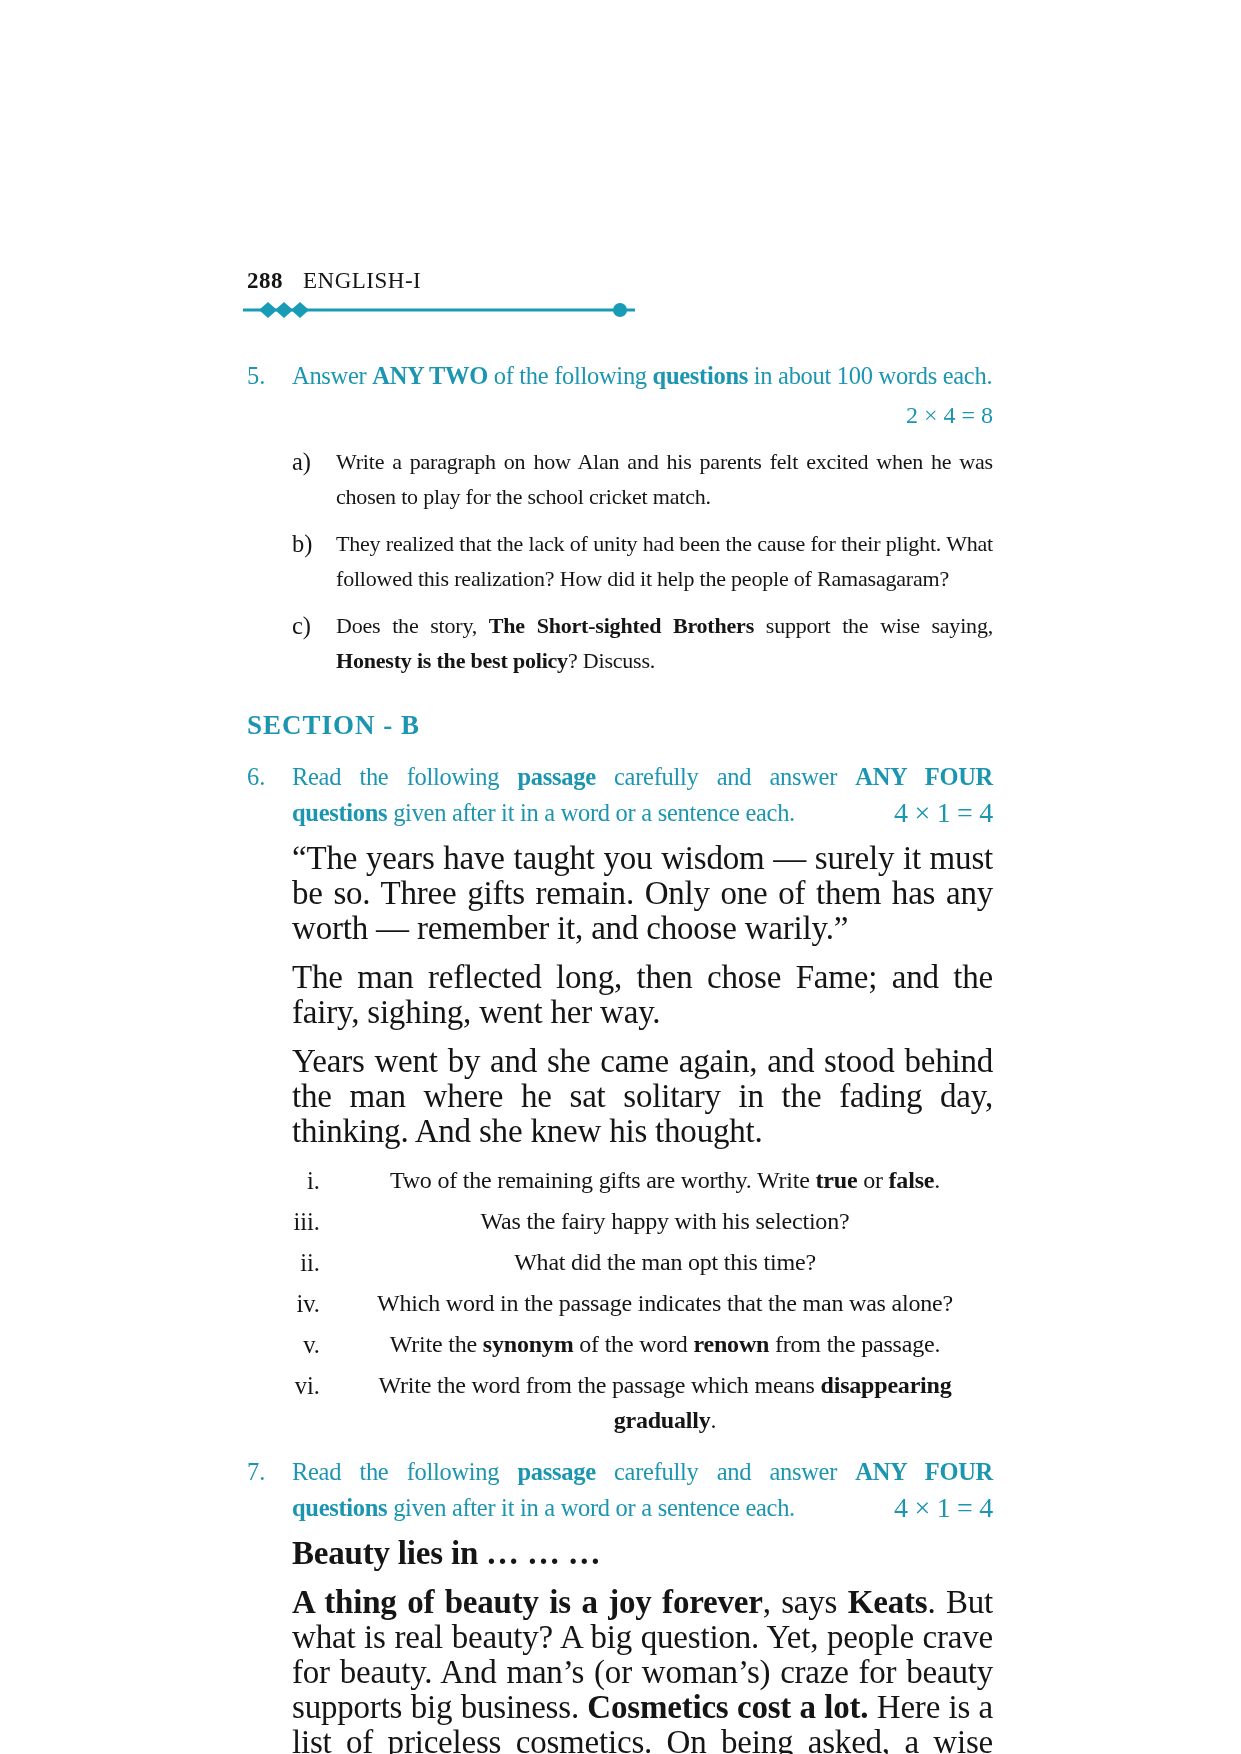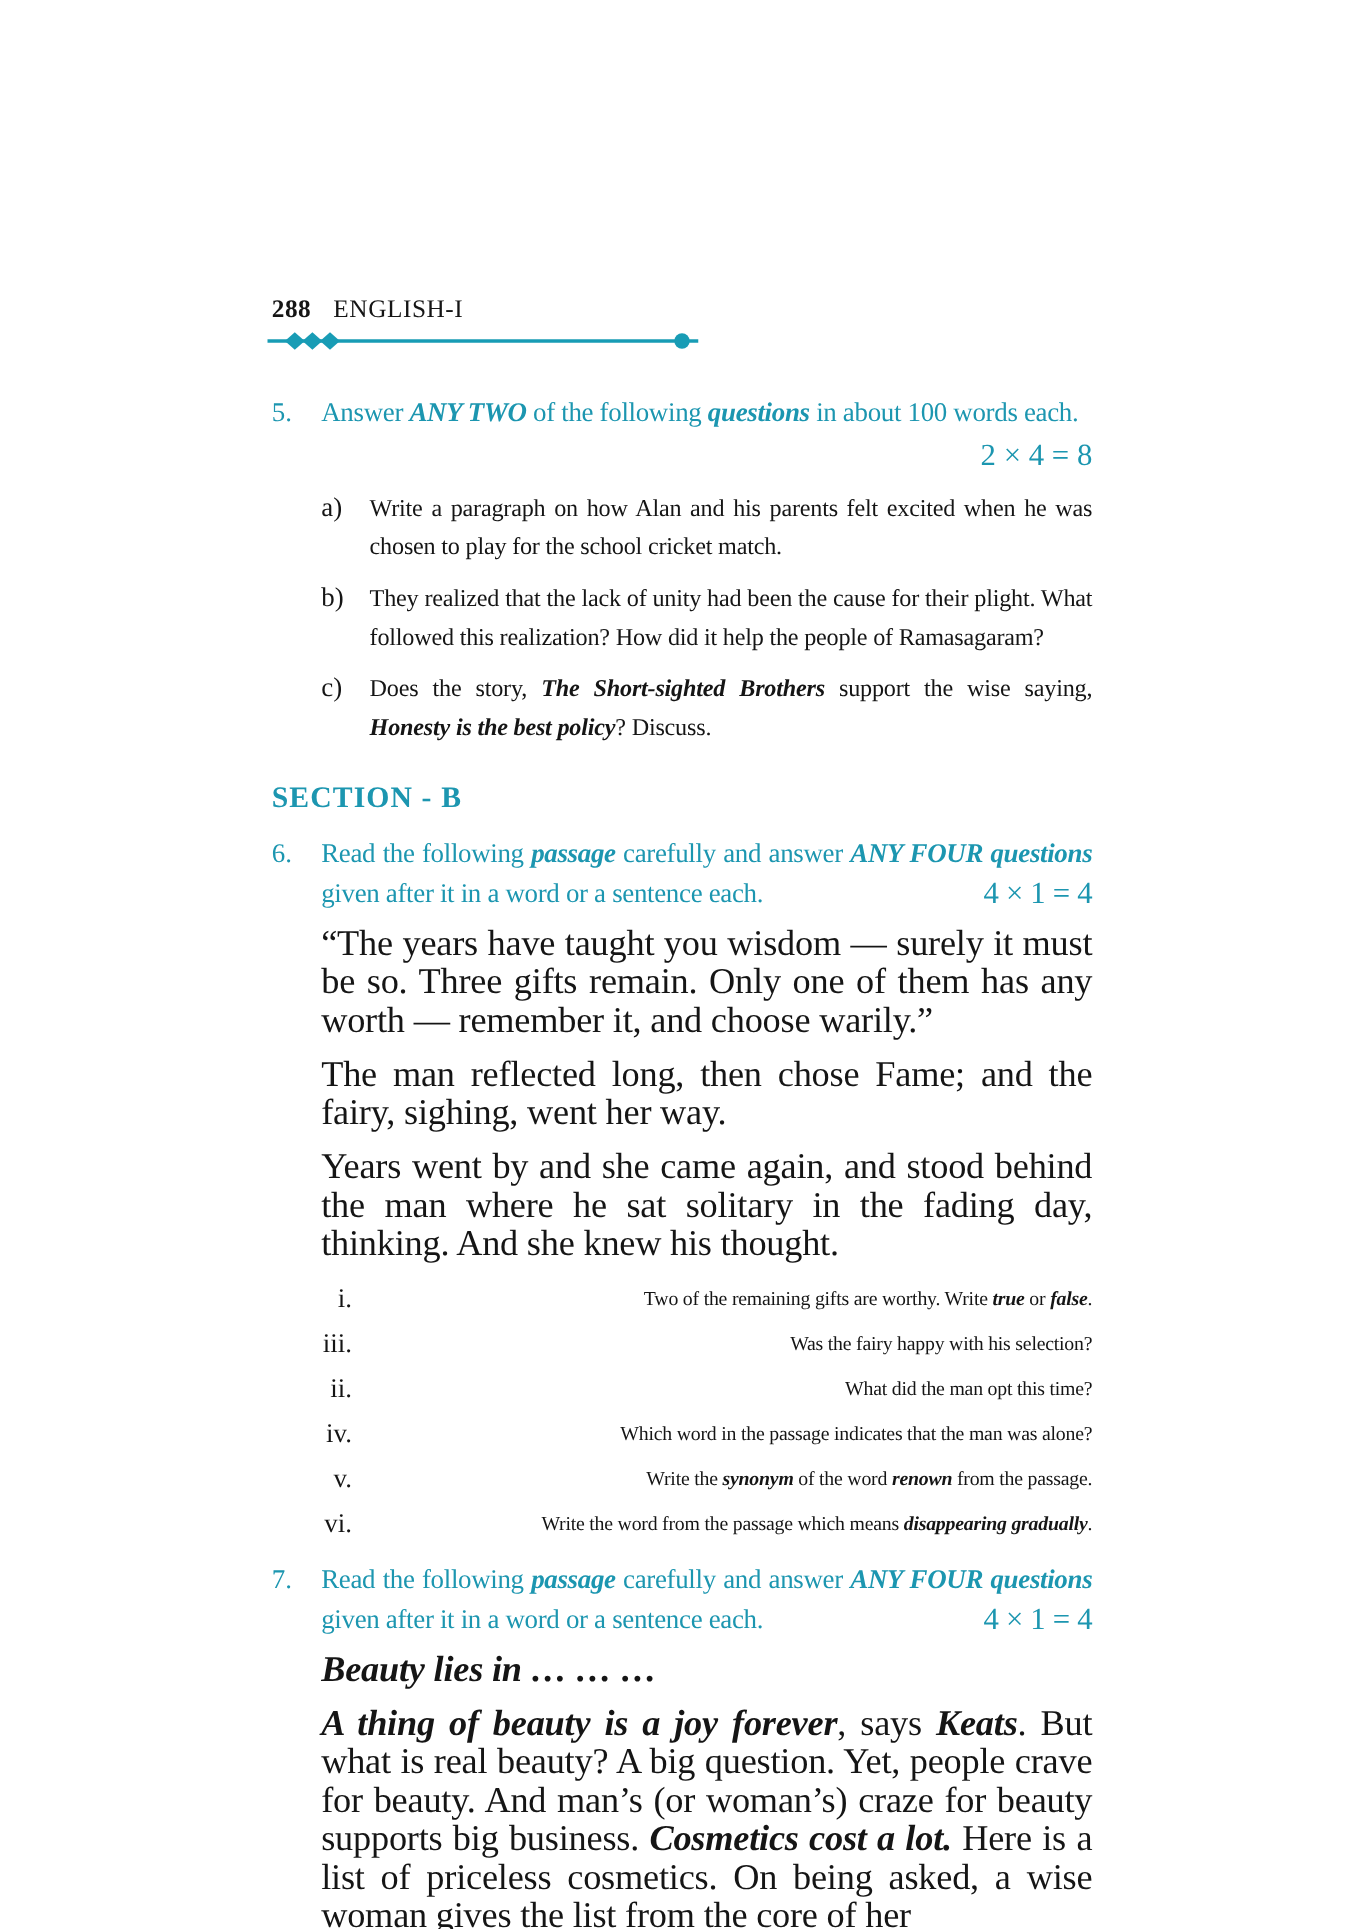--- a/index.html
+++ b/index.html
@@ -26,34 +26,34 @@
     font-size:23px;line-height:26px;
   }
   .pgnum{font-weight:bold;letter-spacing:.5px;}
   .subj{letter-spacing:.5px;margin-top:32px;}
   .hrule{display:block;margin:6px 0 0 -4px;}
   .hrule line{stroke:var(--rule);stroke-width:3;}
   .hrule polygon,.hrule circle{fill:var(--rule);}
   
   .content{width:746px;margin-top:38px;}
   .teal{color:var(--teal);}
-  .b{font-weight:bold;font-style:italic;}
+  .b{font-weight:bold;}
   .q{display:flex;margin-bottom:10px;}
   .qnum{
     flex:none;width:45px;
     font-size:24.5px;line-height:36px;
   }
   .qbody{flex:1;min-width:0;}
   .stem{
     font-size:24.5px;line-height:36px;
     text-align:justify;letter-spacing:-0.3px;
     position:relative;
   }
   .marks-line{
-    font-size:28px;line-height:34px;
+    font-size:24px;line-height:34px;
     text-align:right;margin:4px 0 12px 0;
   }
   .marks-abs{
     position:absolute;right:0;bottom:0;
     font-size:28px;line-height:36px;
   }
   .sub{display:flex;margin-bottom:12px;}
   .sublabel{flex:none;width:44px;font-size:24.5px;line-height:35px;}
   .subbody{
     flex:1;font-size:22px;line-height:35px;
@@ -69,22 +69,22 @@
     text-align:justify;letter-spacing:-0.2px;
     margin:10px 0 14px 0;
   }
   .para.bold-head{font-weight:bold;text-align:left;}
   .rom{display:flex;margin:0 0 6px 0;}
   .romlabel{
     flex:none;width:28px;text-align:right;margin-right:17px;
     font-size:24.5px;line-height:35px;
   }
   .rombody{
-    flex:1;font-size:18px;line-height:35px;
-    text-align:right;letter-spacing:-0.2px;
+    flex:1;font-size:24px;line-height:35px;
+    text-align:center;letter-spacing:-0.2px;
   }
   .stem-block{margin-bottom:8px;}
 </style>
 </head>
 <body>
 
 <div class="page">
 
   <header>
     <div class="hrow">

